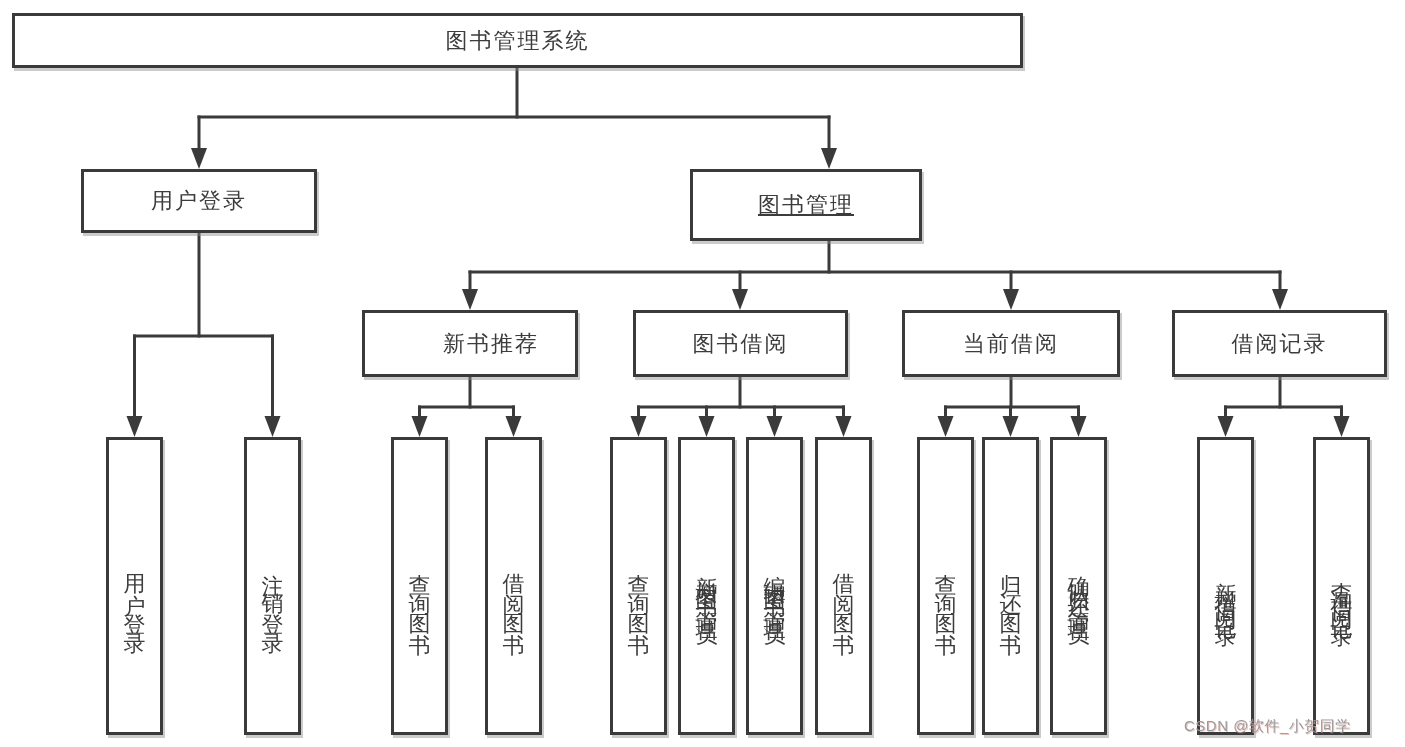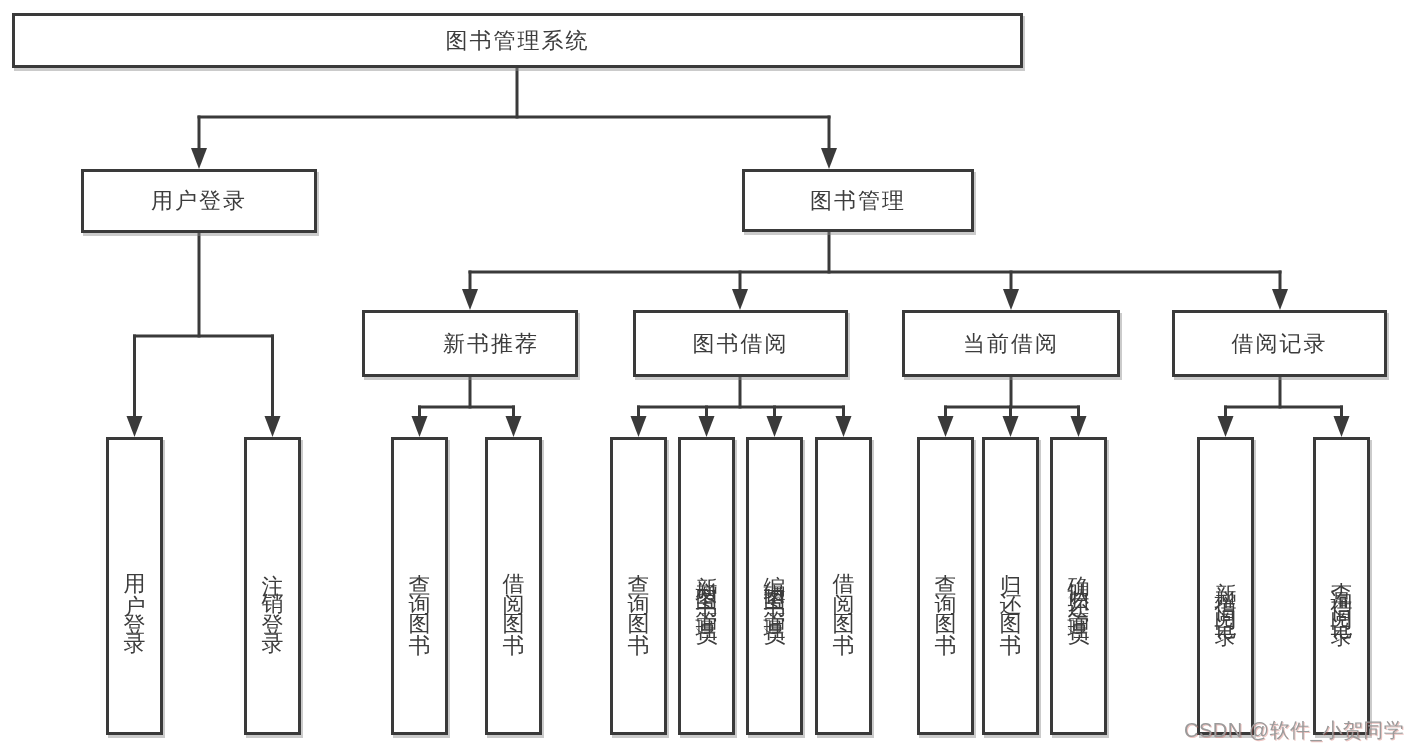--- a/index.html
+++ b/index.html
@@ -19,21 +19,21 @@
     box-shadow:2px 3px 0 rgba(140,140,140,0.45);
     display:flex;align-items:center;justify-content:center;
     color:#3c3c3c;
     z-index:2;
   }
   .hlabel{font-size:22px;letter-spacing:2px;white-space:nowrap;}
   
   .root{left:12px;top:13px;width:1011px;height:55px;text-align:right;}
   
   .n-ul{left:81px;top:169px;width:236px;height:64px;}
-  .n-bm{left:742px;top:169px;width:232px;height:63px;}
+  .n-bm{left:690px;top:169px;width:232px;height:72px;text-decoration:underline;}
   
   .n-nr{left:362px;top:310px;width:216px;height:67px;padding-left:42px;}
   .n-bb{left:633px;top:310px;width:215px;height:67px;}
   .n-cb{left:902px;top:310px;width:218px;height:67px;}
   .n-br{left:1172px;top:310px;width:215px;height:67px;}
   
   .leaf{top:437px;width:57px;height:298px;}
   .vlabel{
     writing-mode:vertical-rl;
     text-orientation:mixed;
@@ -43,21 +43,21 @@
   .ls4 .vlabel{letter-spacing:20px;margin-bottom:-20px;}
   .ls6 .vlabel{letter-spacing:9px;margin-bottom:-9px;}
   .ls9 .vlabel{letter-spacing:7px;margin-bottom:-7px;}
   .l1{left:106px;}  .l2{left:244px;}
   .l3{left:391px;}  .l4{left:485px;}
   .l5{left:610px;}  .l6{left:678px;}  .l7{left:746px;}  .l8{left:815px;}
   .l9{left:917px;}  .l10{left:982px;} .l11{left:1050px;}
   .l12{left:1197px;}.l13{left:1313px;}
   .watermark{
     position:absolute;left:1184px;top:717px;
-    font-size:20px;color:#9a9a9a;letter-spacing:0.5px;
+    font-size:15px;color:#9a9a9a;letter-spacing:0.5px;
     text-shadow:1px 1px 0 rgba(205,90,80,0.35);
     z-index:10;white-space:nowrap;
   }
 </style>
 </head>
 <body>
 
 <div class="canvas">
 
   <svg class="connectors" viewBox="0 0 1405 747" xmlns="http://www.w3.org/2000/svg">

